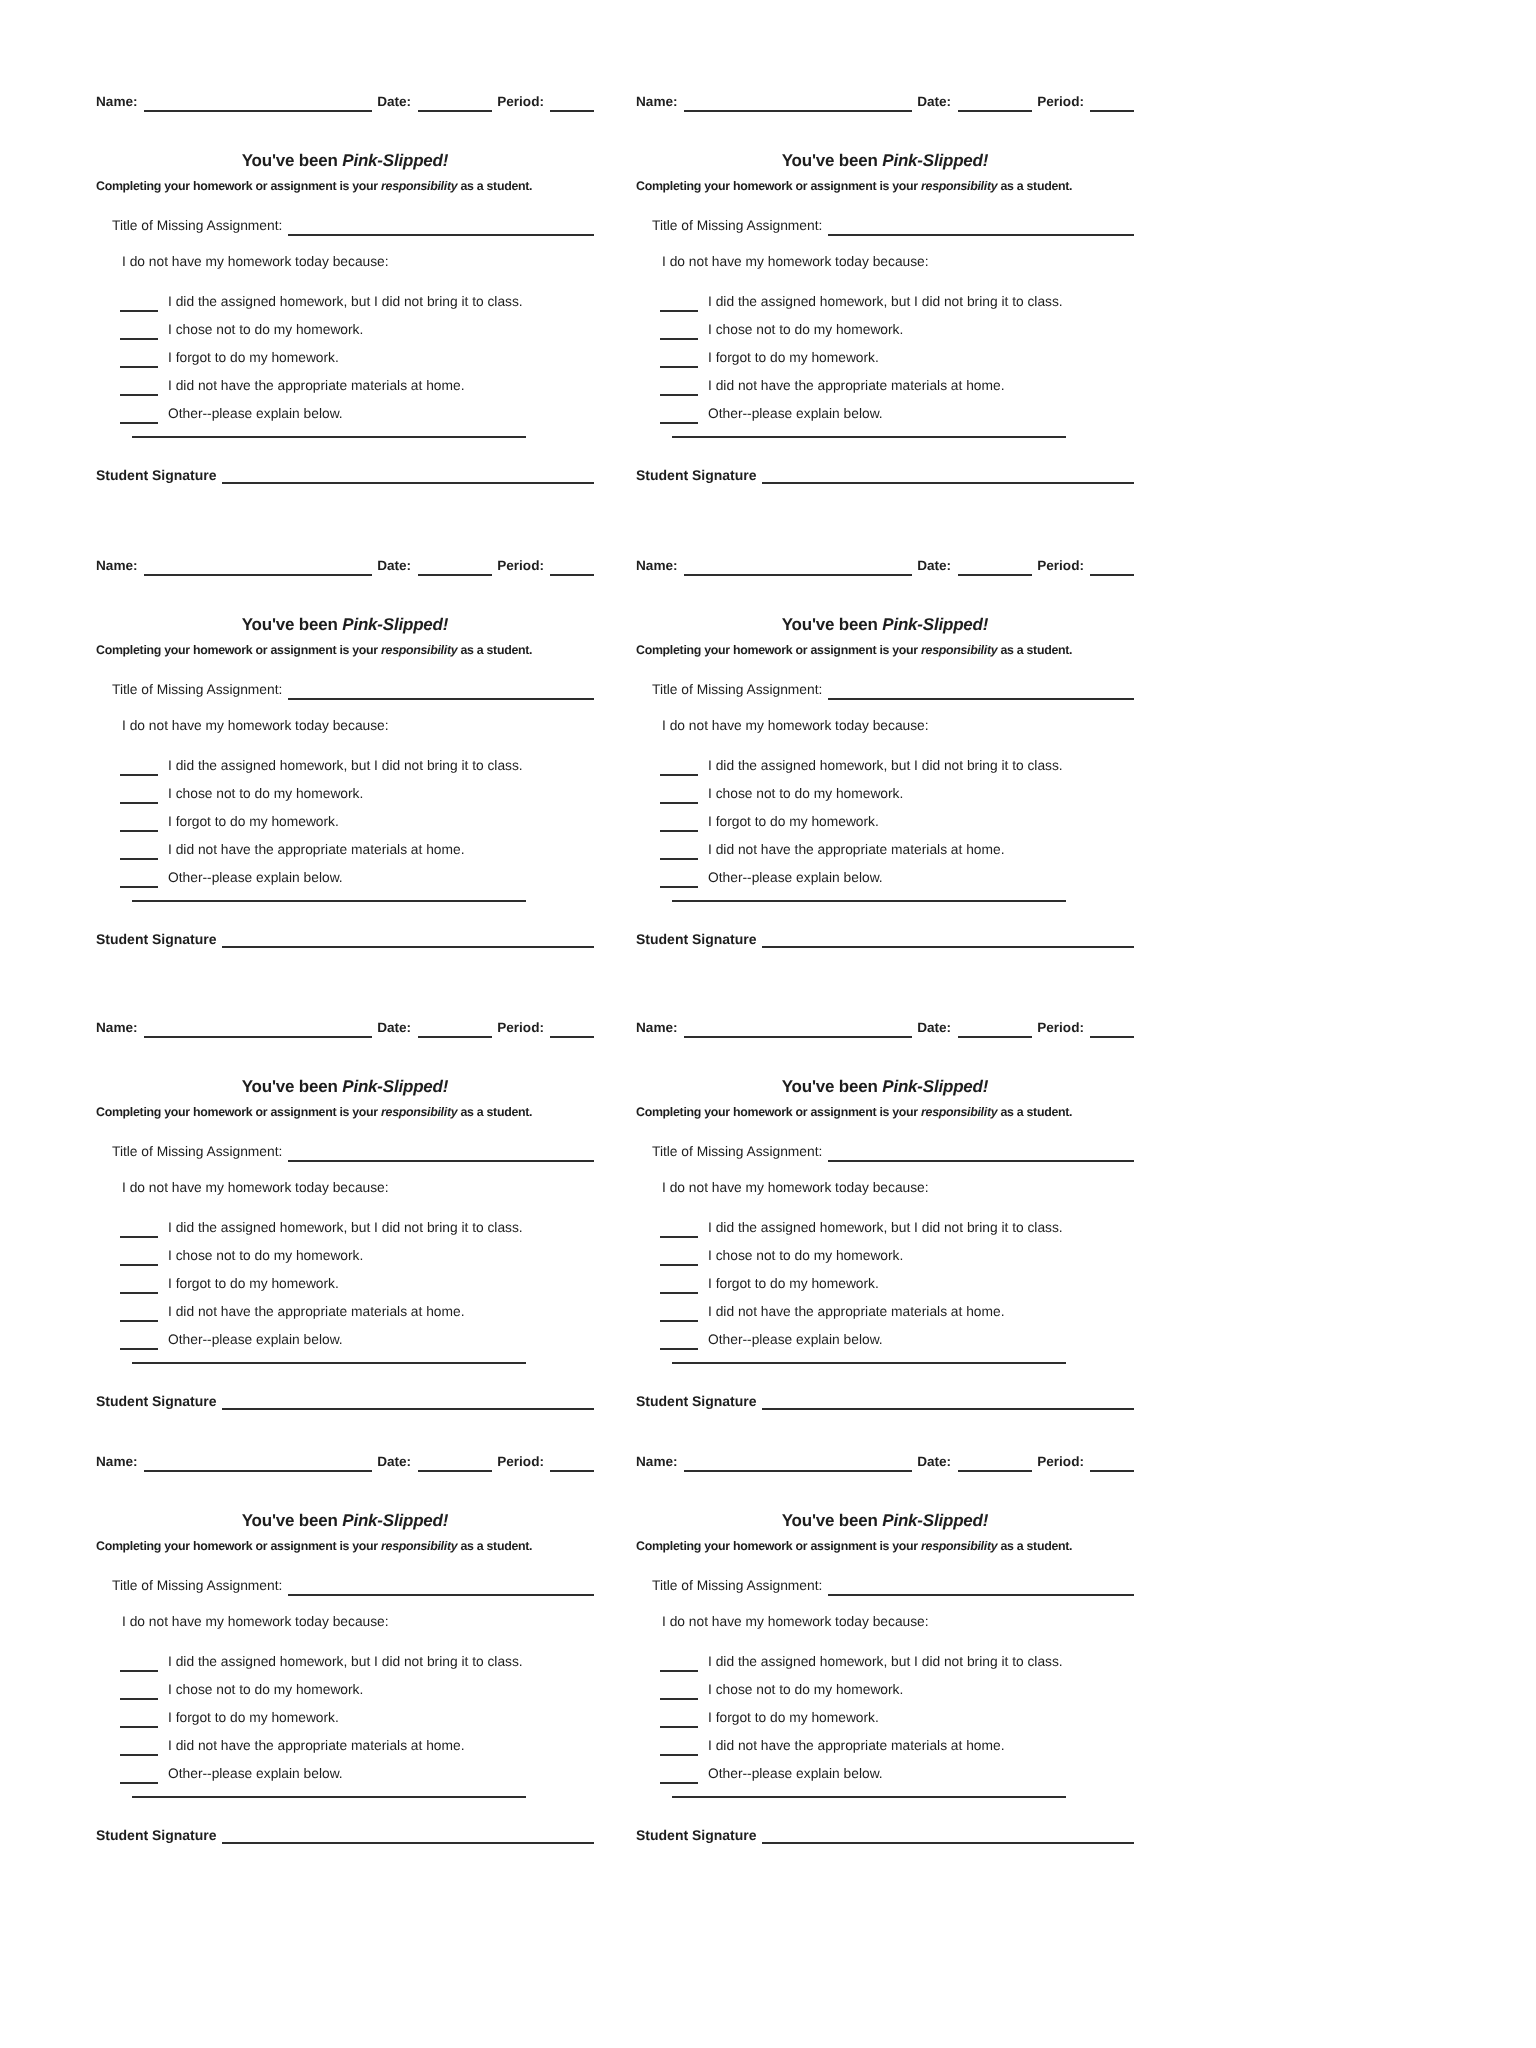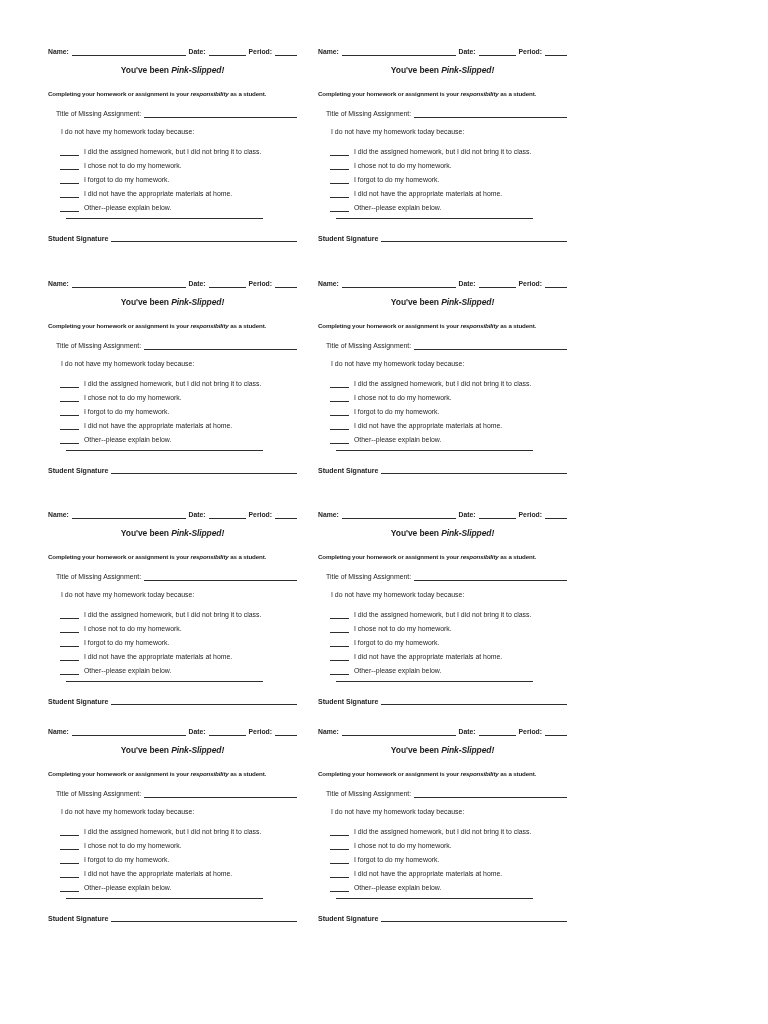--- a/index.html
+++ b/index.html
@@ -33,21 +33,21 @@
   .head{
     top:0;
     display:flex;align-items:flex-end;gap:3px;
     font-size:6.8px;font-weight:bold;line-height:1;
     white-space:nowrap;
   }
   .w-date{width:37px;flex:none;}
   .w-period{width:22px;flex:none;}
 
   .title{
-    top:18px;
+    top:28px;
     text-align:center;
     font-size:8.5px;font-weight:bold;
     letter-spacing:-0.1px;
     line-height:1.1;
   }
   .title em,.statement em{font-style:italic;}
 
   .statement{
     top:43px;
     font-size:6.2px;font-weight:bold;

